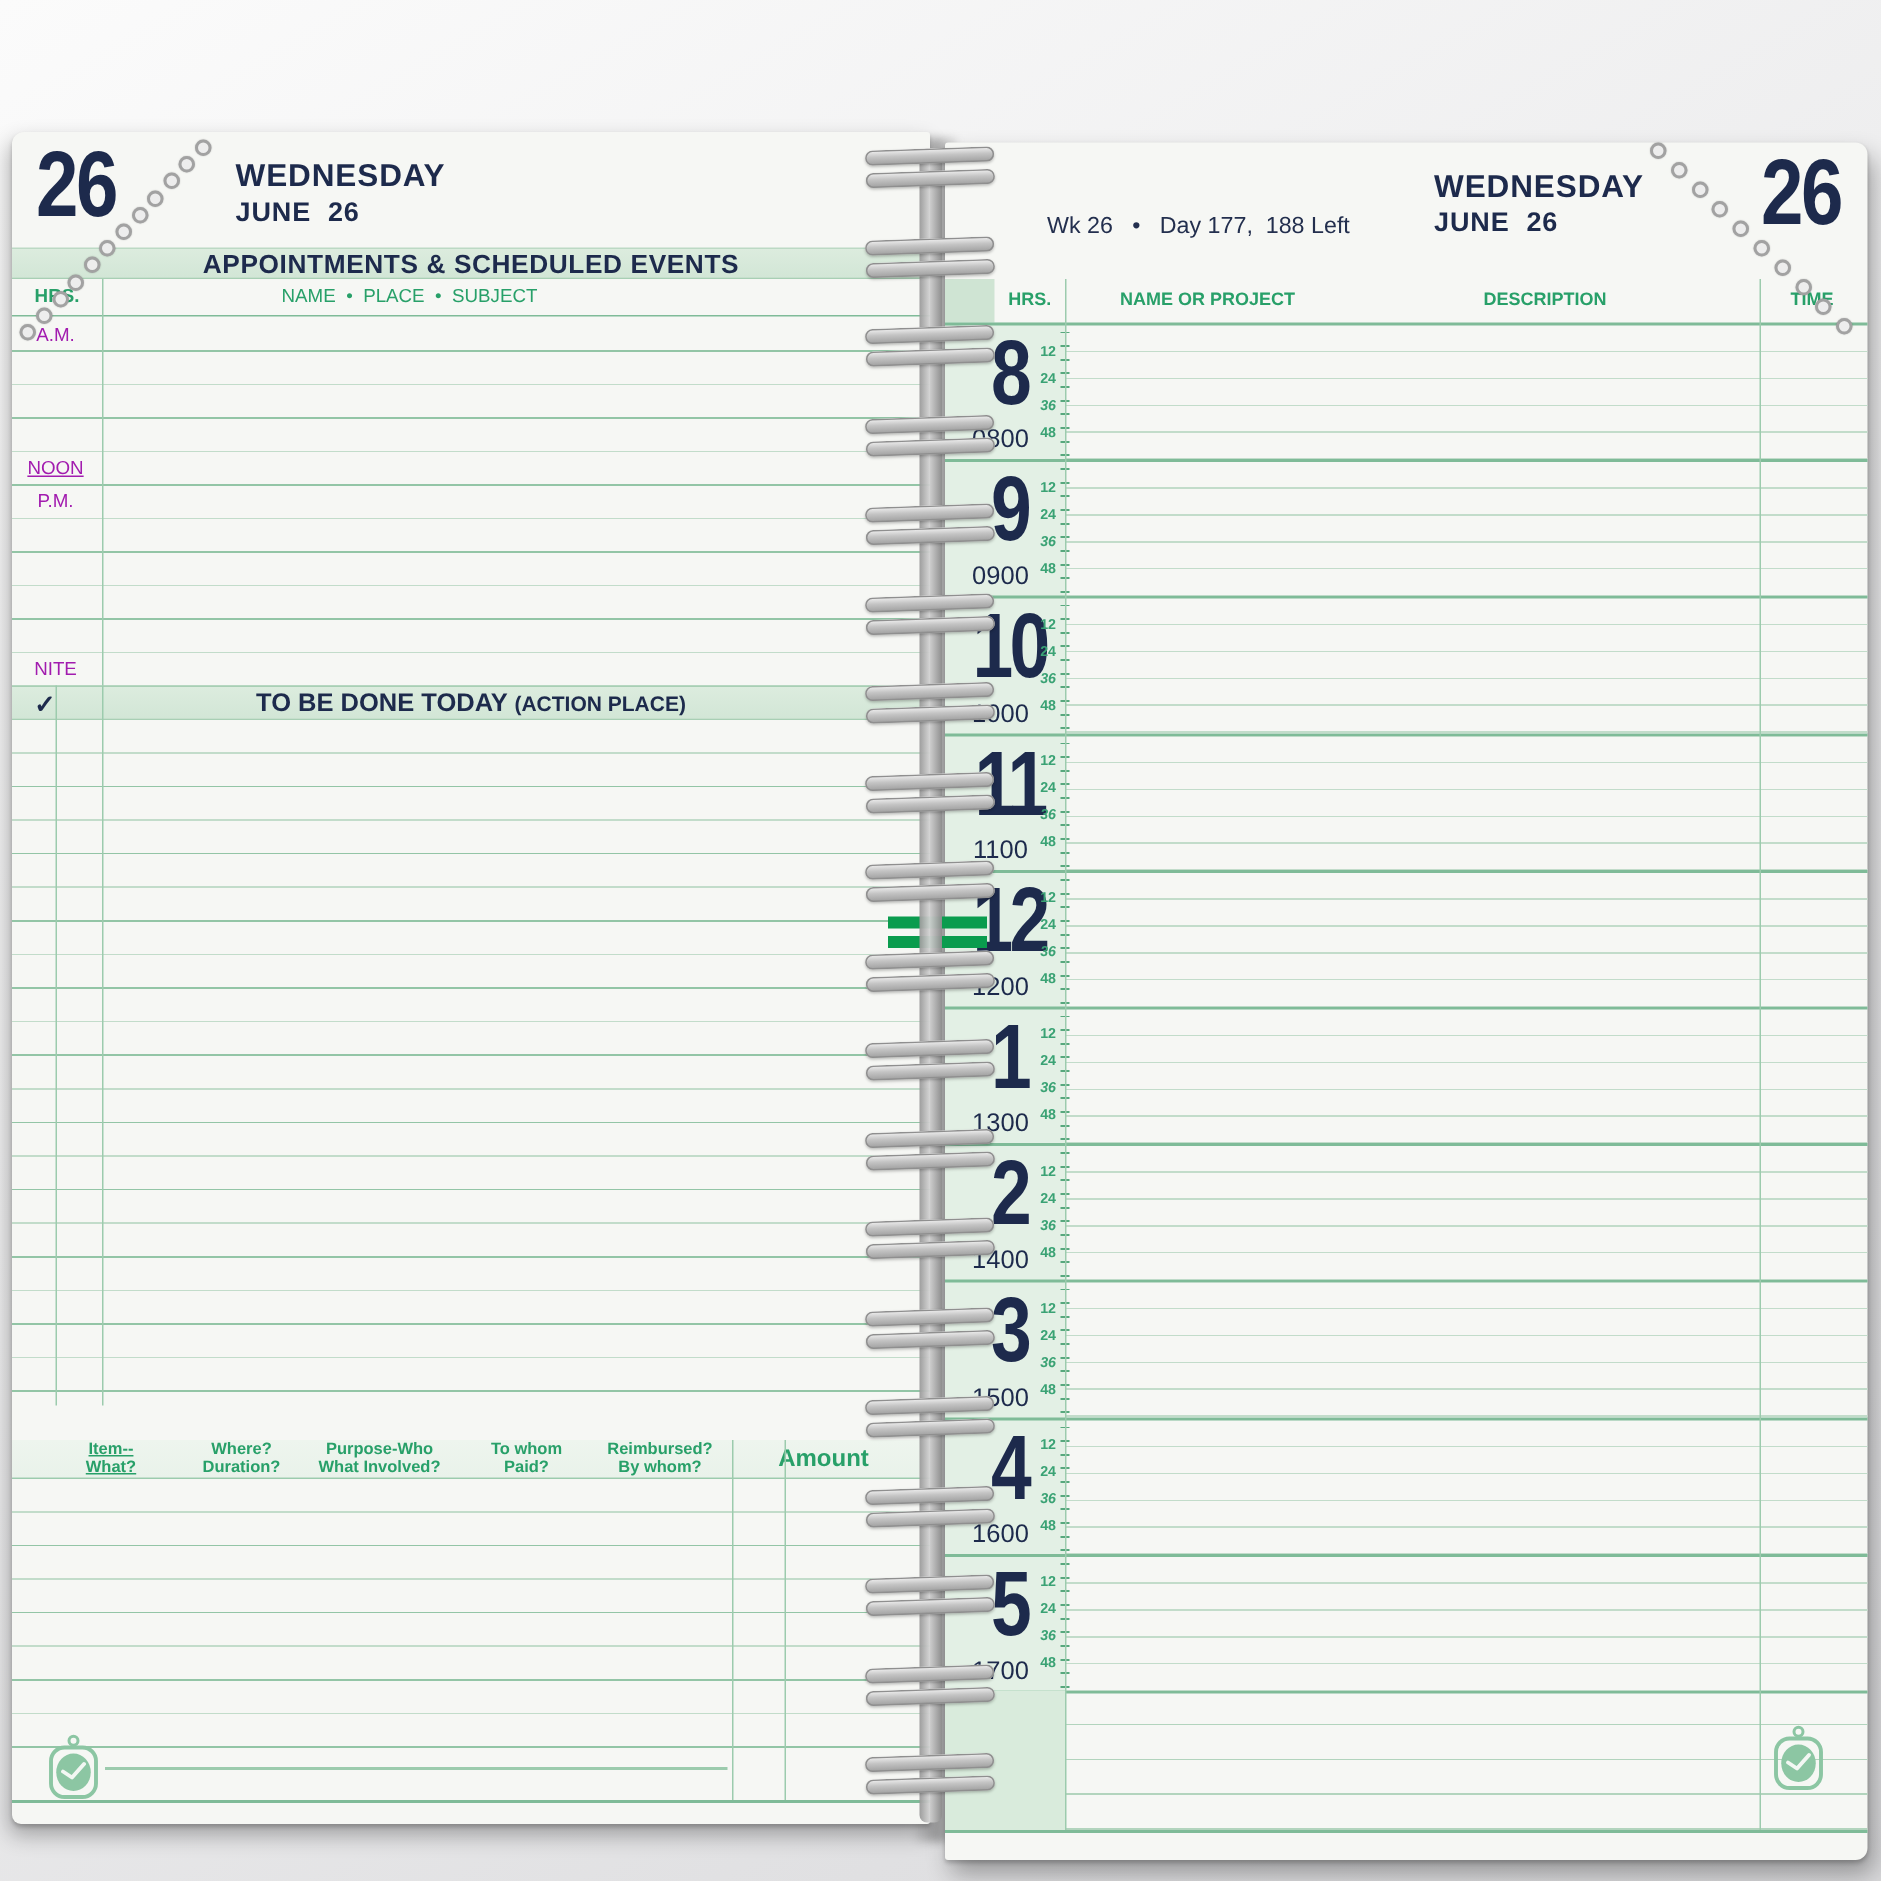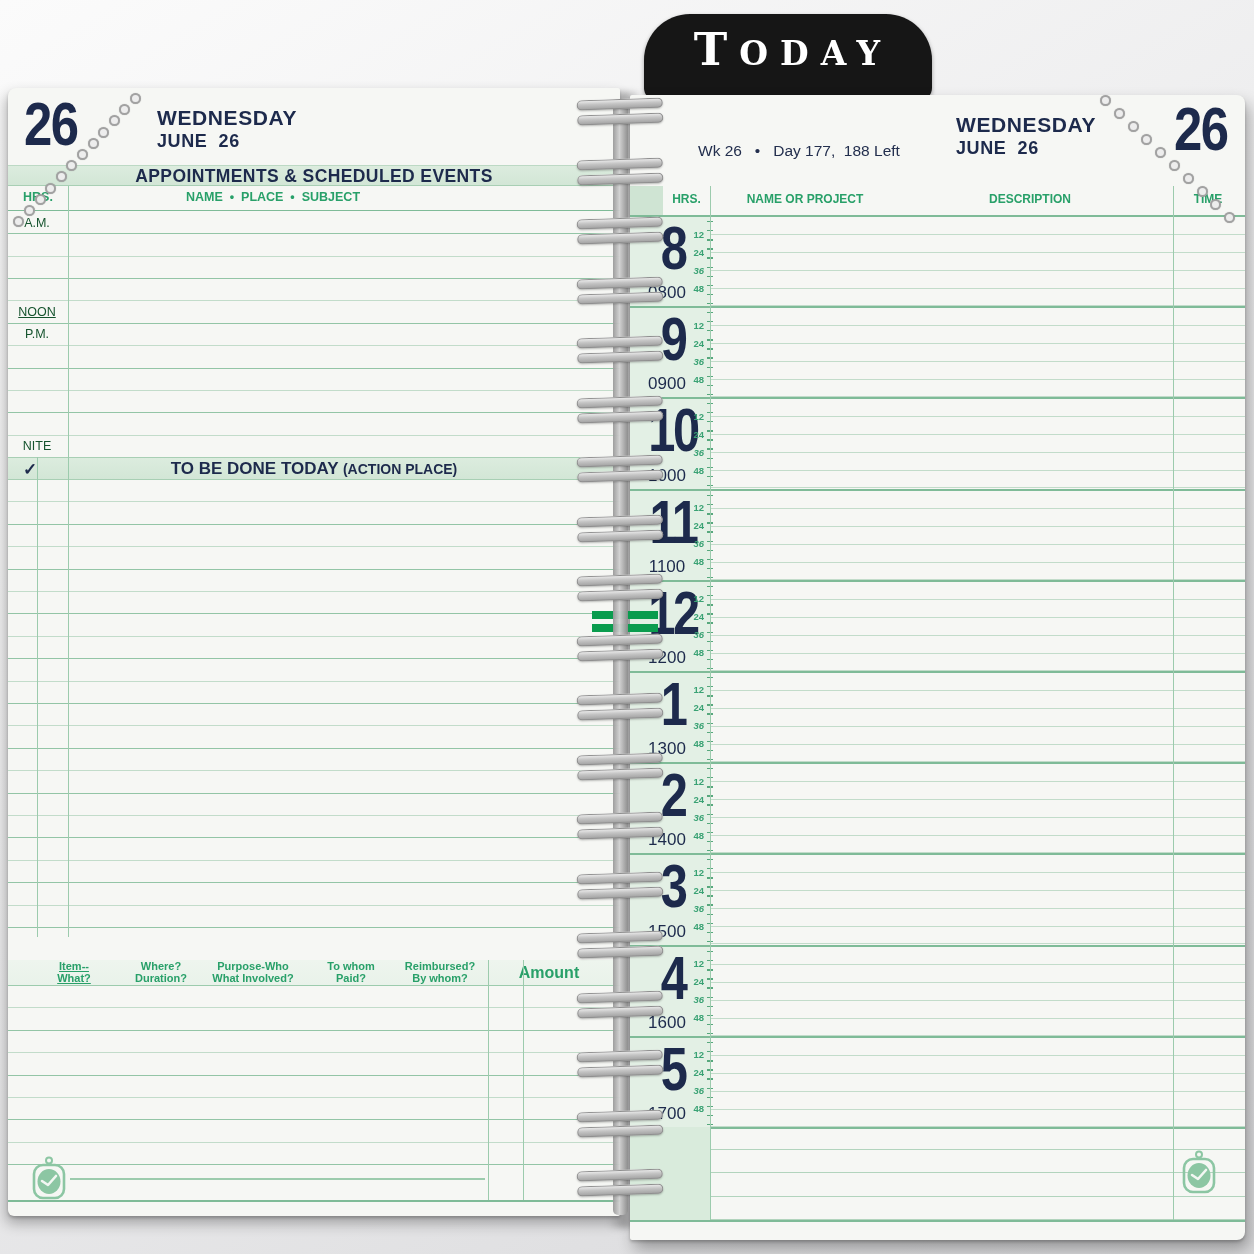--- a/index.html
+++ b/index.html
@@ -30,25 +30,25 @@
   .weekday{font-size:21px;font-weight:700;letter-spacing:.6px;color:#1d2a4c;line-height:24px;}
   .monthday{font-size:18px;font-weight:700;letter-spacing:.6px;color:#1d2a4c;line-height:22px;white-space:pre;}
   .band{position:absolute;left:0;right:0;height:21px;background:linear-gradient(#dcecde,#d2e6d6);
     border-top:1px solid #bcd9c4;border-bottom:1px solid #a8cfb4;text-align:center;}
   .band-title{font-size:17.5px;font-weight:800;letter-spacing:.4px;color:#1d2a4c;line-height:20px;}
 
   
   .lp-weekblock{position:absolute;left:149px;top:18px;}
   .hdr-row{position:absolute;left:0;right:0;top:98px;height:25px;border-bottom:1.5px solid #7fbb98;}
   .hdr-hrs{position:absolute;left:0;width:60px;text-align:center;top:4px;font-size:12.5px;font-weight:700;}
-  .hdr-nps{position:absolute;left:60px;width:410px;text-align:center;top:4px;font-size:12.5px;font-weight:700;white-space:pre;}
+  .hdr-nps{position:absolute;left:60px;width:410px;text-align:center;top:4px;font-size:12.5px;font-weight:400;white-space:pre;}
   .appt-grid{position:absolute;left:0;right:0;top:123.5px;height:245.5px;
     background:repeating-linear-gradient(to bottom,transparent 0 21.36px,#93c5a6 21.36px 22.36px,transparent 22.36px 43.72px,#c2dcca 43.72px 44.72px);}
   .vline{position:absolute;width:1px;background:#9ccbad;}
-  .tlabel{position:absolute;left:0;width:58px;text-align:center;font-size:12.5px;color:#14532d;line-height:22px;}
+  .tlabel{position:absolute;left:0;width:58px;text-align:center;font-size:12.5px;color:#a21caf;line-height:22px;}
   .todo-band{position:absolute;left:0;right:0;top:369px;height:23px;background:linear-gradient(#dcecde,#d2e6d6);
     border-top:1px solid #a8cfb4;border-bottom:1px solid #a8cfb4;text-align:center;}
   .todo-title{font-size:17px;font-weight:800;color:#1d2a4c;line-height:21px;}
   .todo-suffix{font-size:14px;font-weight:800;color:#1d2a4c;}
   .todo-check{position:absolute;left:10px;top:1px;width:24px;text-align:center;font-size:17px;font-weight:700;color:#1d2a4c;}
   .action-grid{position:absolute;left:0;right:0;top:392px;height:457px;
     background:repeating-linear-gradient(to bottom,transparent 0 21.4px,#c2dcca 21.4px 22.4px,transparent 22.4px 43.8px,#93c5a6 43.8px 44.8px);}
   .exp-band{position:absolute;left:0;right:0;top:849px;height:23px;background:linear-gradient(#dcecde,#d2e6d6);
     border-top:1px solid #a8cfb4;border-bottom:1px solid #bcd9c4;text-align:center;}
   .exp-labels{position:absolute;left:0;right:0;top:872px;height:26px;border-bottom:1.2px solid #9ccbad;
@@ -101,23 +101,20 @@
     background:#ededed;z-index:40;box-shadow:0 0 1px rgba(0,0,0,.25);}
 
   .gutter-shadow{position:absolute;left:610px;top:92px;width:28px;height:1136px;
     background:linear-gradient(to right,rgba(0,0,0,.05),rgba(0,0,0,.30) 50%,rgba(0,0,0,.08));filter:blur(3px);}
 </style>
 </head>
 <body>
 
 <div class="stage">
 
-  <div class="today-tab">
-    <span class="today-label">TODAY</span>
-  </div>
 
   <div class="gutter-shadow"></div>
 
   <div class="page left">
     <div class="day-num" style="left:16px;top:10px;">26</div>
     <div class="lp-weekblock">
       <div class="weekday">WEDNESDAY</div>
       <div class="monthday">JUNE  26</div>
     </div>
 

